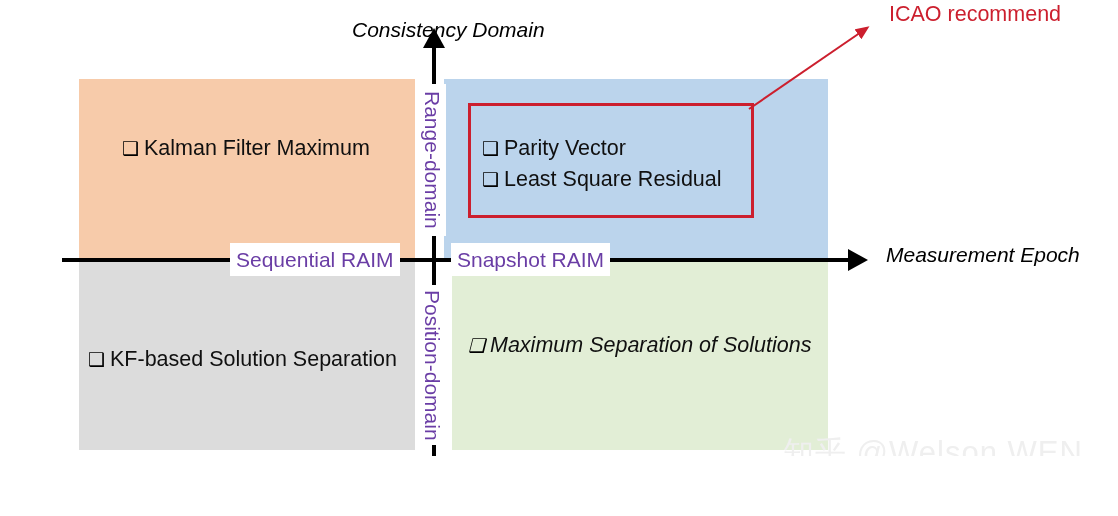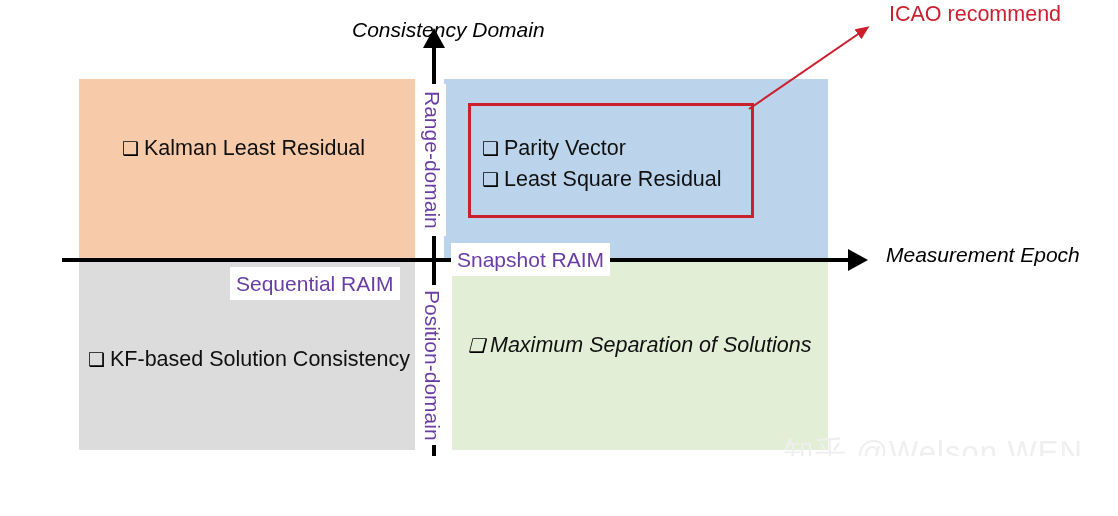--- a/index.html
+++ b/index.html
@@ -134,21 +134,21 @@
     background: #ffffff;
     color: #6A3DA5;
     font-size: 21px;
     white-space: nowrap;
     top: 243px;
     height: 33px;
     line-height: 33px;
     padding: 0 6px;
     box-sizing: border-box;
   }
-  #hlabel-sequential { left: 230px; margin-top: 24px; }
+  #hlabel-sequential { left: 230px; }
   #hlabel-snapshot   { left: 451px; }
 
   
   #icao-label {
     position: absolute;
     left: 877px;
     top: 2px;
     font-size: 21.5px;
     color: #CC1F2E;
     white-space: nowrap;
@@ -196,36 +196,36 @@
   <div class="axis-title" id="title-x">Measurement Epoch</div>
 
   <div class="vlabel" id="vlabel-range">Range-domain</div>
   <div class="vlabel" id="vlabel-position">Position-domain</div>
 
   <div class="hlabel" id="hlabel-sequential">Sequential RAIM</div>
   <div class="hlabel" id="hlabel-snapshot">Snapshot RAIM</div>
 
   <div class="items" id="items-tl">
     <div>
-      <span class="bullet">❑</span><span>Kalman Least Residual</span>
+      <span class="bullet">❑</span><span>Kalman Filter Maximum</span>
     </div>
   </div>
 
   <div class="items" id="items-tr">
     <div>
       <span class="bullet">❑</span><span>Parity Vector</span>
     </div>
     <div>
       <span class="bullet">❑</span><span>Least Square Residual</span>
     </div>
   </div>
 
   <div class="items" id="items-bl">
     <div>
-      <span class="bullet">❑</span><span>KF-based Solution Consistency</span>
+      <span class="bullet">❑</span><span>KF-based Solution Separation</span>
     </div>
   </div>
 
   <div class="items" id="items-br">
     <div>
       <span class="bullet">❑</span><span>Maximum Separation of Solutions</span>
     </div>
   </div>
 
   <svg id="icao-arrow" viewBox="0 0 135 95">

